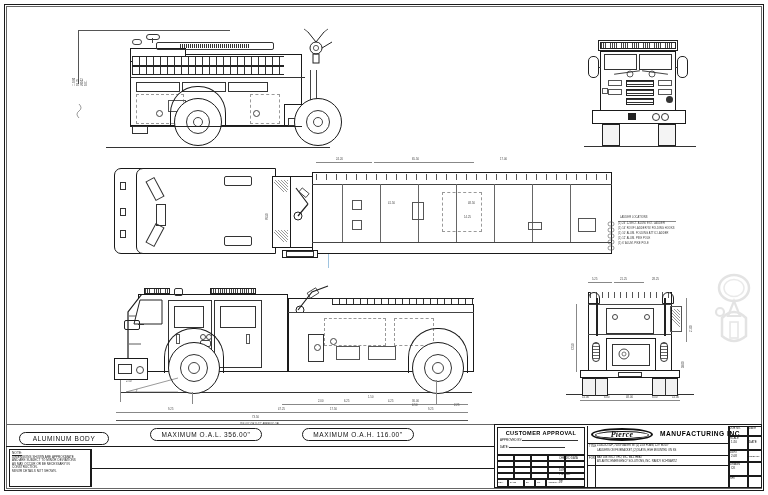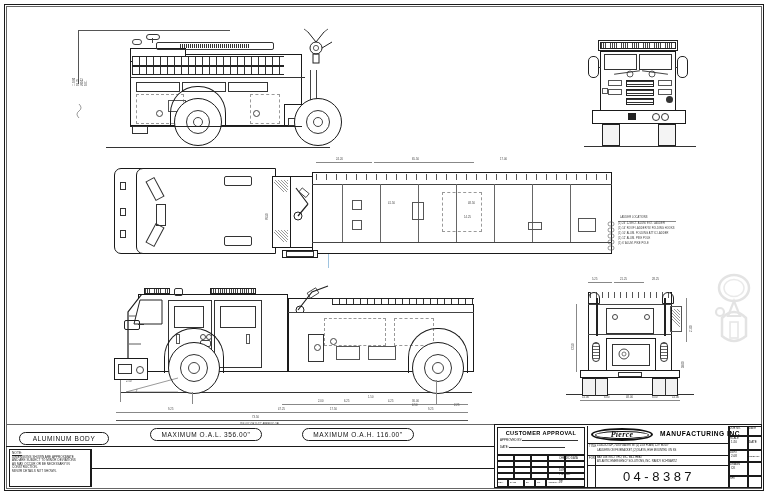--- a/index.html
+++ b/index.html
@@ -576,21 +576,20 @@
     <div id="mfg">MANUFACTURING INC.</div>
 
     <div class="tlab" style="left:94px;top:20px;">TITLE</div>
     <div class="tval" style="left:102px;top:19px;font-size:2.7px;">1500-G-750P, 750G WATER W/ (2) 25G FOAM, 129" BODY</div>
     <div class="tval" style="left:102px;top:24px;font-size:2.7px;">LADDERS ON FS BRACKET, (2) XLAYS, HSH MOUNTED ON SS</div>
 
     <div class="tlab" style="left:94px;top:32px;">FOR</div>
     <div class="tval" style="left:102px;top:31px;font-size:2.7px;">BAY DISTRICT VFD, INC.                         BILL HEAT</div>
     <div class="tval" style="left:102px;top:35px;font-size:2.7px;">ATLANTIC EMERGENCY SOLUTIONS, INC.     RANDY SCHWARTZ</div>
 
-    <div id="dwgno">04-8387</div>
 
     <div class="rgrid" style="left:234px;top:1px;width:33px;height:62px;">
       <div class="c" style="left:0;top:0;width:19px;height:10px;"></div>
       <div class="c" style="left:19px;top:0;width:14px;height:10px;"></div>
       <div class="c" style="left:0;top:10px;width:19px;height:14px;"></div>
       <div class="c" style="left:19px;top:10px;width:14px;height:14px;"></div>
       <div class="c" style="left:0;top:24px;width:19px;height:12px;"></div>
       <div class="c" style="left:19px;top:24px;width:14px;height:12px;"></div>
       <div class="c" style="left:0;top:36px;width:19px;height:14px;"></div>
       <div class="c" style="left:19px;top:36px;width:14px;height:14px;"></div>

